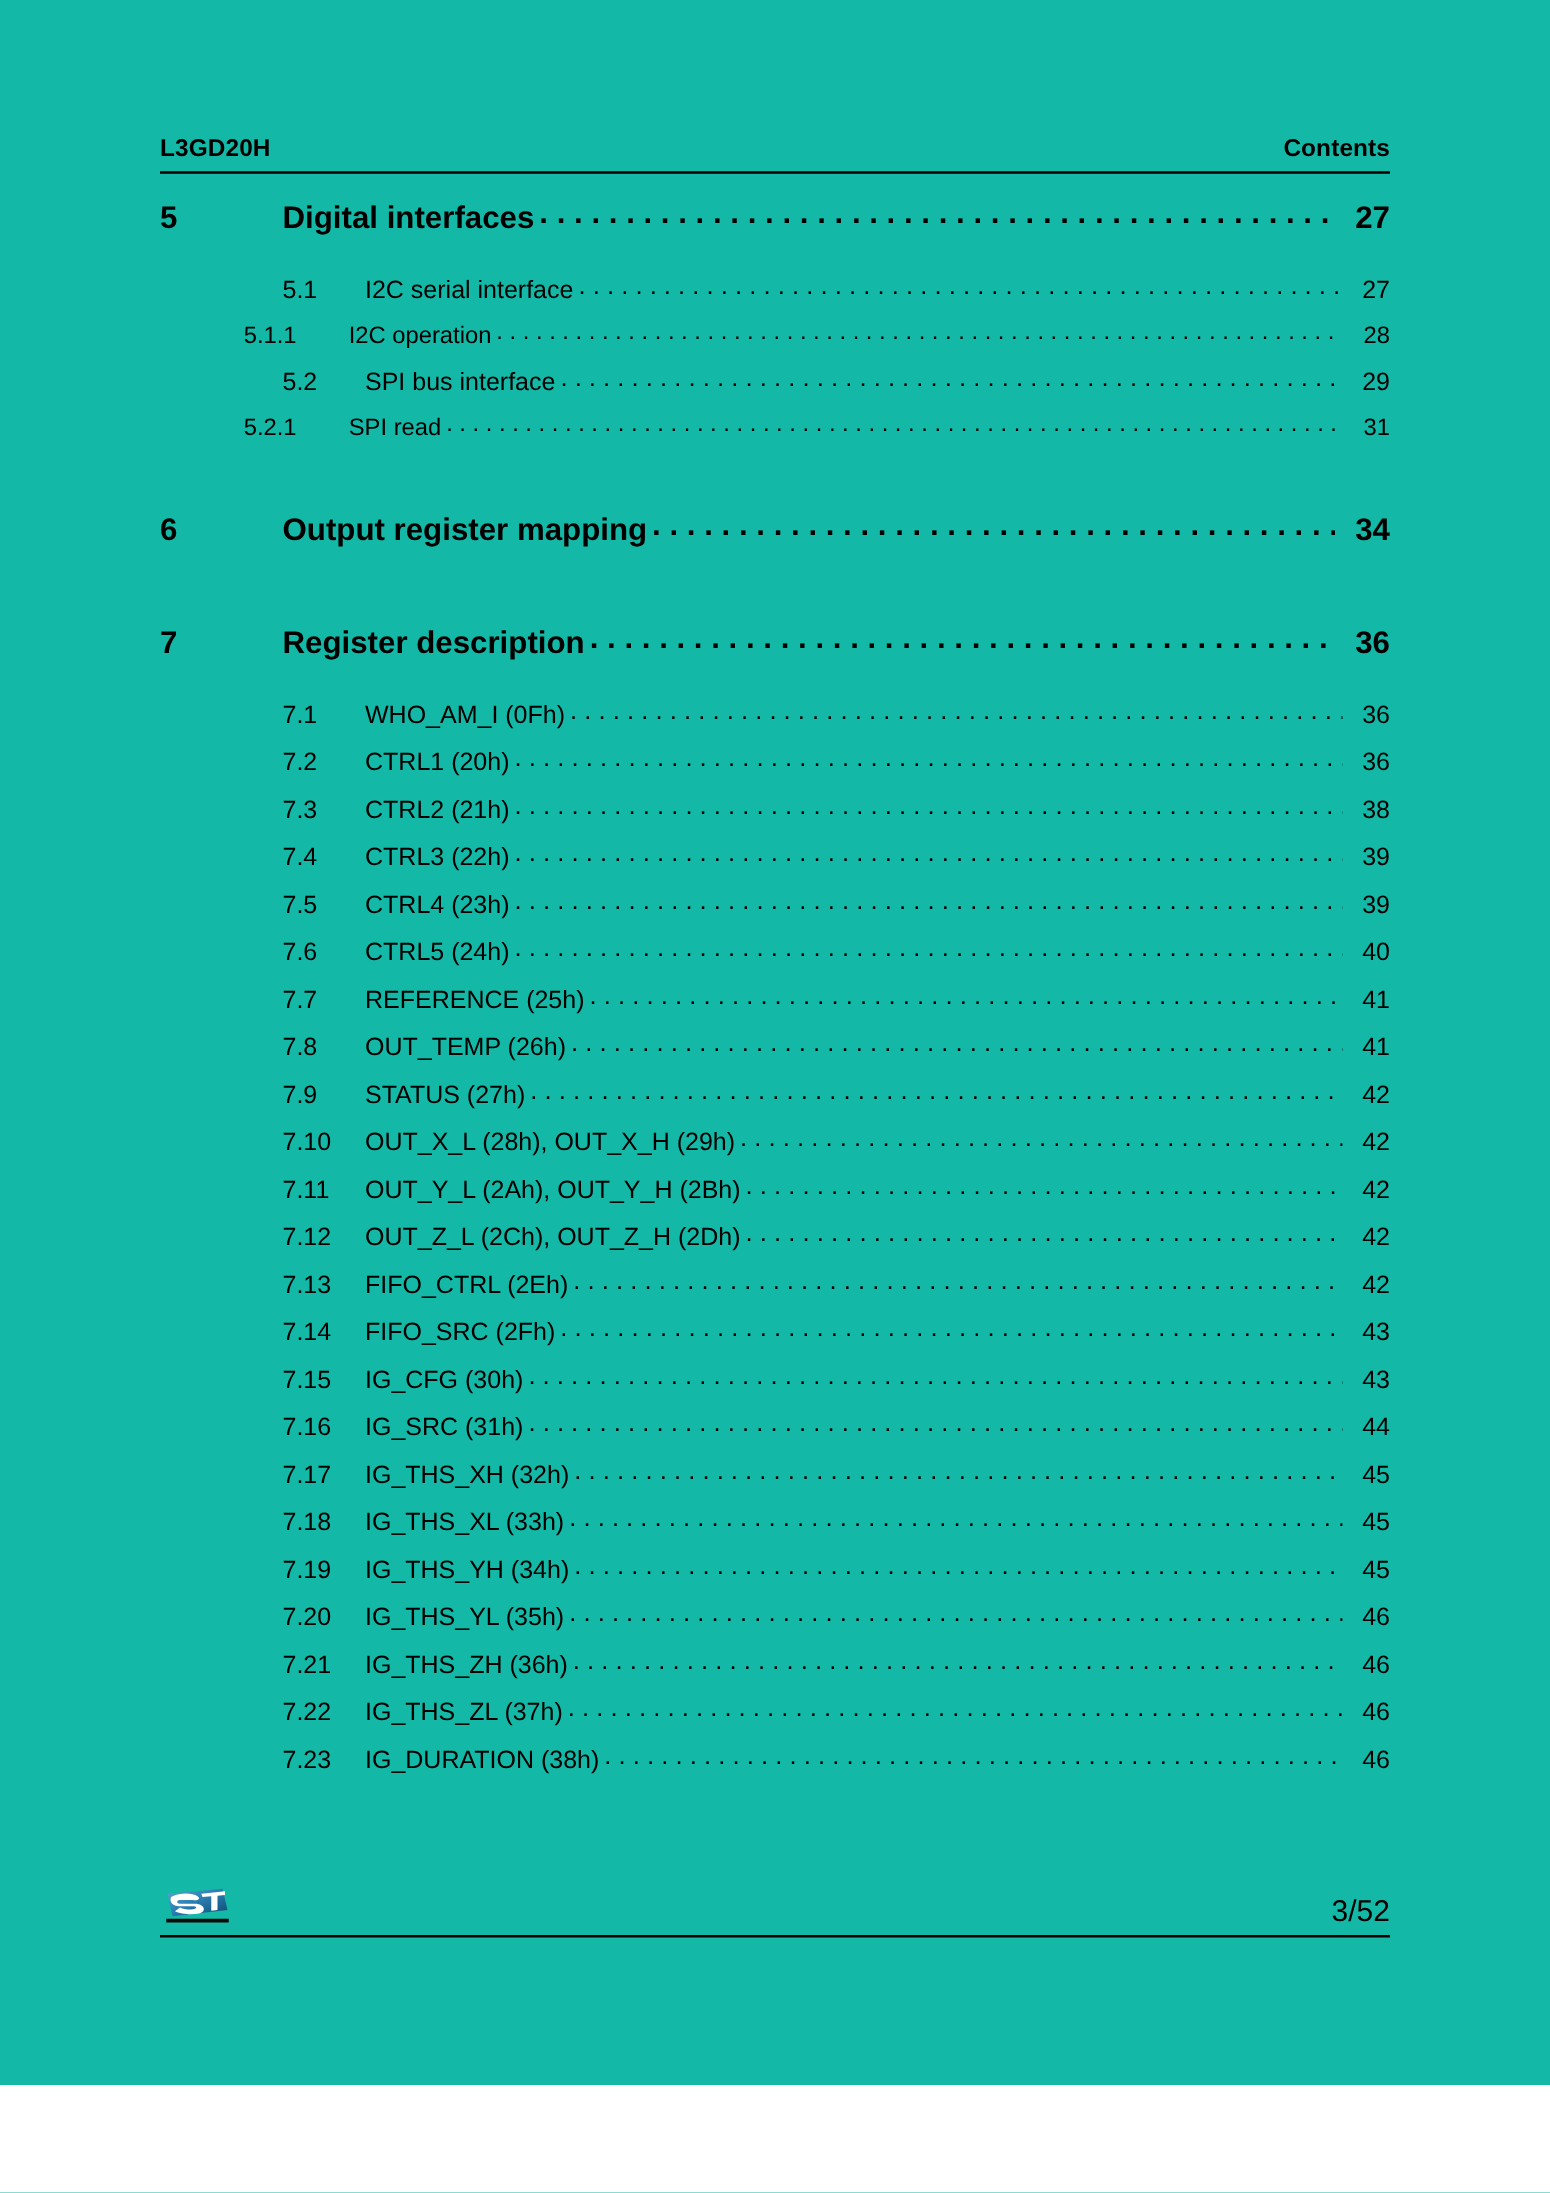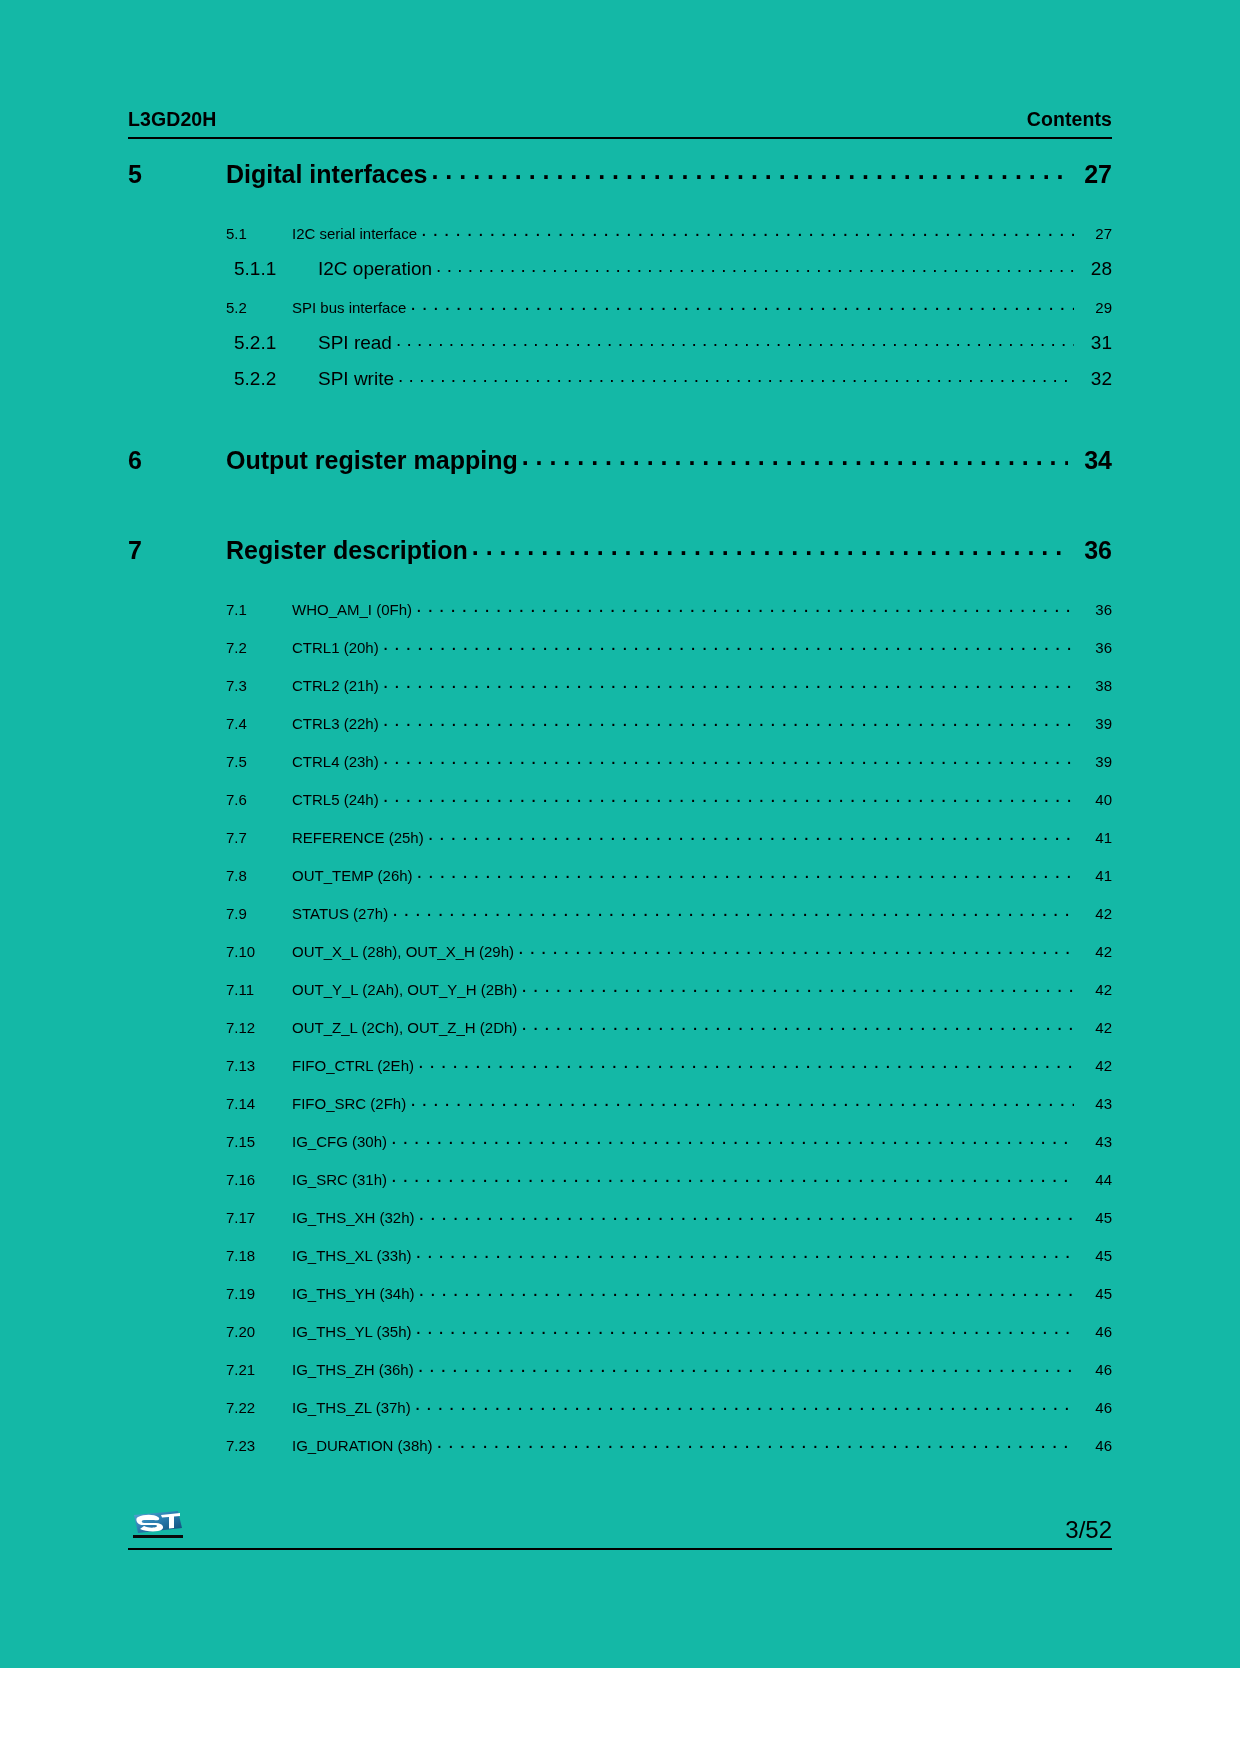--- a/index.html
+++ b/index.html
@@ -87,35 +87,35 @@
     margin-top: 0;
     height: 48px;
   }
   .lvl1 .num   { width: 98px; }
   .lvl1 .title { }
   .lvl1 .leader { position: relative; top: -4px; font-size: 25px; letter-spacing: 1.4px; }
   .lvl1 .pnum  { min-width: 40px; }
 
   
   .lvl2 {
-    font-size: 15px;
+    font-size: 20px;
     font-weight: normal;
     height: 38px;
   }
   .lvl2 .num   { width: 0; margin-left: 98px; min-width: 66px; }
   .lvl2 .title { }
   .lvl2 .leader { font-size: 20.5px; letter-spacing: 1.1px; top: -3px; }
 
   
   .lvl3 {
     font-size: 19px;
     font-weight: normal;
     height: 36px;
   }
-  .lvl3 .num   { margin-left: 106px; min-width: 84px; }
+  .lvl3 .num   { margin-left: 67px; min-width: 84px; }
   .lvl3 .title { }
   .lvl3 .leader { font-size: 19px; letter-spacing: 1.05px; top: -3px; }
 
   .gap-lg { height: 42px; }
   .gap-sm { height: 12px; }
 
   
   .page-footer {
     position: absolute;
     left: 128px;
@@ -190,26 +190,20 @@
         <span class="num">5.2</span>
         <span class="title">SPI bus interface</span>
         <span class="leader"></span>
         <span class="pnum">29</span>
       </div>
       <div class="toc-row lvl3">
         <span class="num">5.2.1</span>
         <span class="title">SPI read</span>
         <span class="leader"></span>
         <span class="pnum">31</span>
-      </div>
-      <div class="toc-row lvl3">
-        <span class="num">5.2.2</span>
-        <span class="title">SPI write</span>
-        <span class="leader"></span>
-        <span class="pnum">32</span>
       </div>
       <div class="gap-lg"></div>
       <div class="toc-row lvl1">
         <span class="num">6</span>
         <span class="title">Output register mapping</span>
         <span class="leader"></span>
         <span class="pnum">34</span>
       </div>
       <div class="gap-lg"></div>
       <div class="toc-row lvl1">

